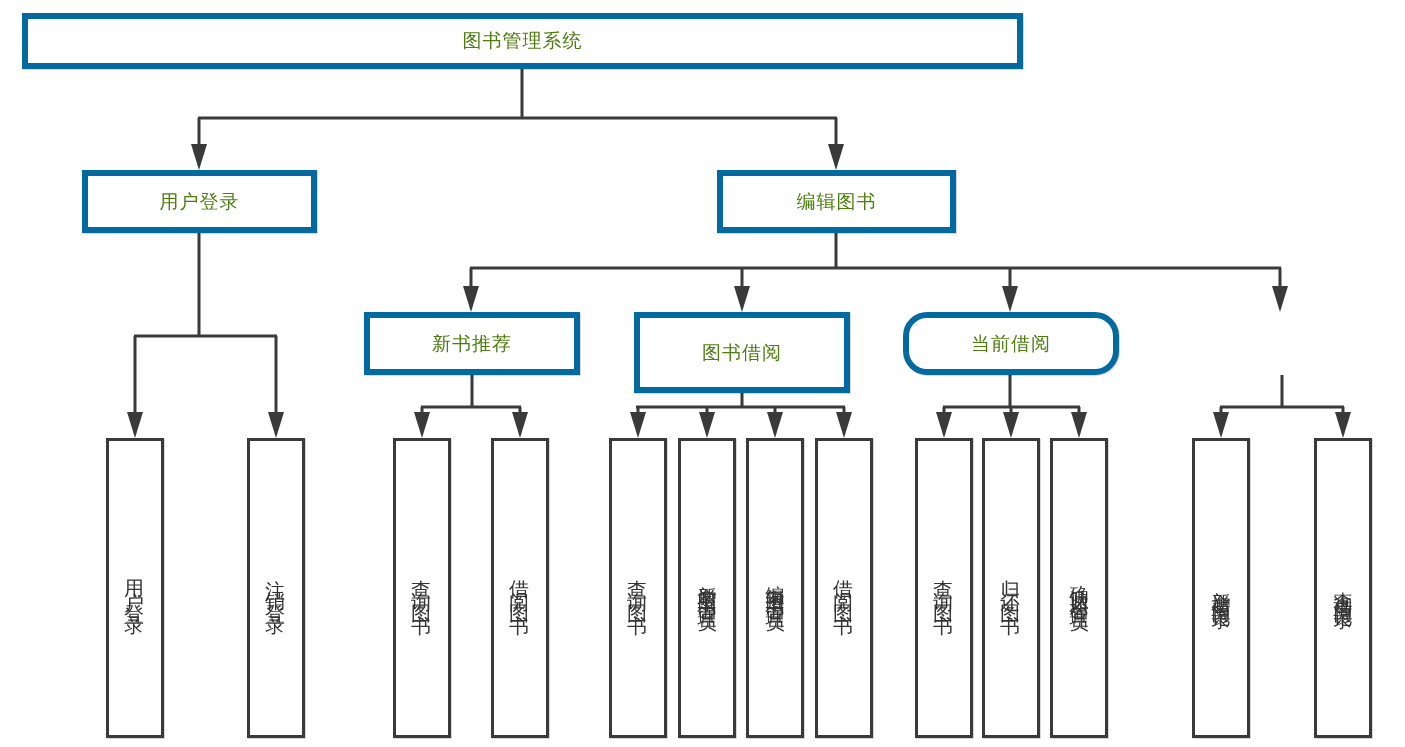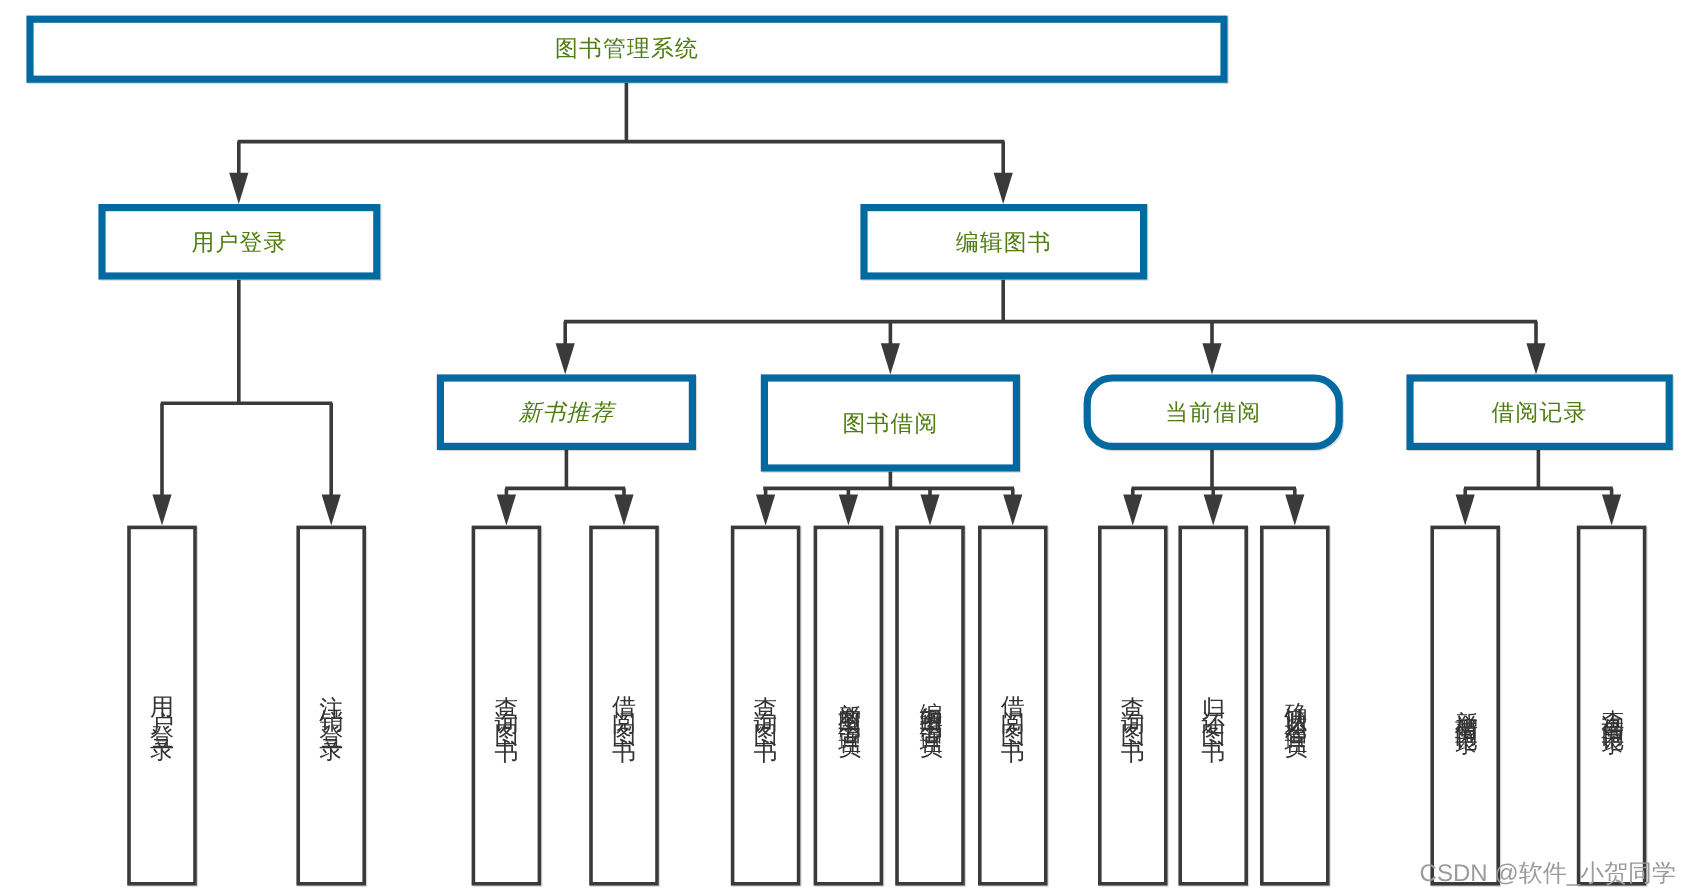--- a/index.html
+++ b/index.html
@@ -101,38 +101,36 @@
       <polygon points="1213,412 1229,412 1221,438"></polygon>
       <polygon points="1335,412 1351,412 1343,438"></polygon>
     </g>
   </svg>
 
   <div class="hnode" style="left:22px; top:13px; width:1001px; height:56px;">图书管理系统</div>
 
   <div class="hnode" style="left:82px; top:170px; width:235px; height:63px;">用户登录</div>
   <div class="hnode" style="left:717px; top:170px; width:239px; height:63px;">编辑图书</div>
 
-  <div class="hnode" style="left:364px; top:312px; width:216px; height:63px;font-style:italic;">新书推荐</div>
+  <div class="hnode" style="left:364px; top:312px; width:216px; height:63px;">新书推荐</div>
   <div class="hnode" style="left:634px; top:312px; width:216px; height:81px;">图书借阅</div>
   <div class="hnode" style="left:903px; top:312px; width:216px; height:63px;border-radius:24px;">当前借阅</div>
-  <div class="hnode" style="left:1172px; top:312px; width:222px; height:63px;">借阅记录</div>
 
   <div class="vnode" style="left:106px;">用户登录</div>
   <div class="vnode" style="left:247px;">注销登录</div>
 
   <div class="vnode" style="left:393px;">查询图书</div>
   <div class="vnode" style="left:491px;">借阅图书</div>
 
   <div class="vnode" style="left:609px;">查询图书</div>
   <div class="vnode long" style="left:678px;">新增图书（管理员）</div>
   <div class="vnode long" style="left:746px;">编辑图书（管理员）</div>
   <div class="vnode" style="left:815px;">借阅图书</div>
 
   <div class="vnode" style="left:915px;">查询图书</div>
   <div class="vnode" style="left:982px;">归还图书</div>
   <div class="vnode long" style="left:1050px;">确认归还（管理员）</div>
 
   <div class="vnode long" style="left:1192px;">新增借阅记录</div>
   <div class="vnode long" style="left:1314px;">查询借阅记录</div>
 
-  <div class="watermark">CSDN @软件_小贺同学</div>
 
 </div>
 
 </body></html>

